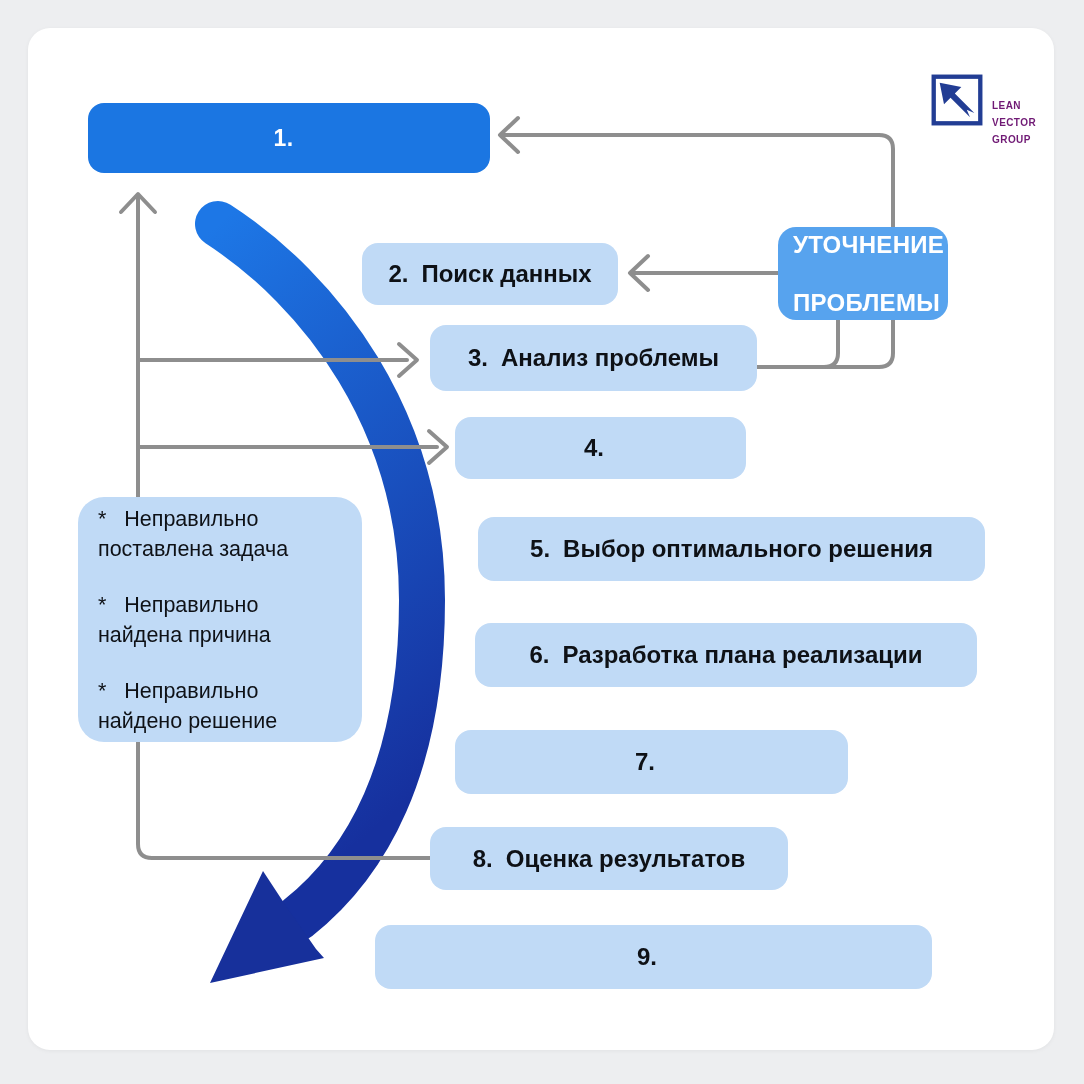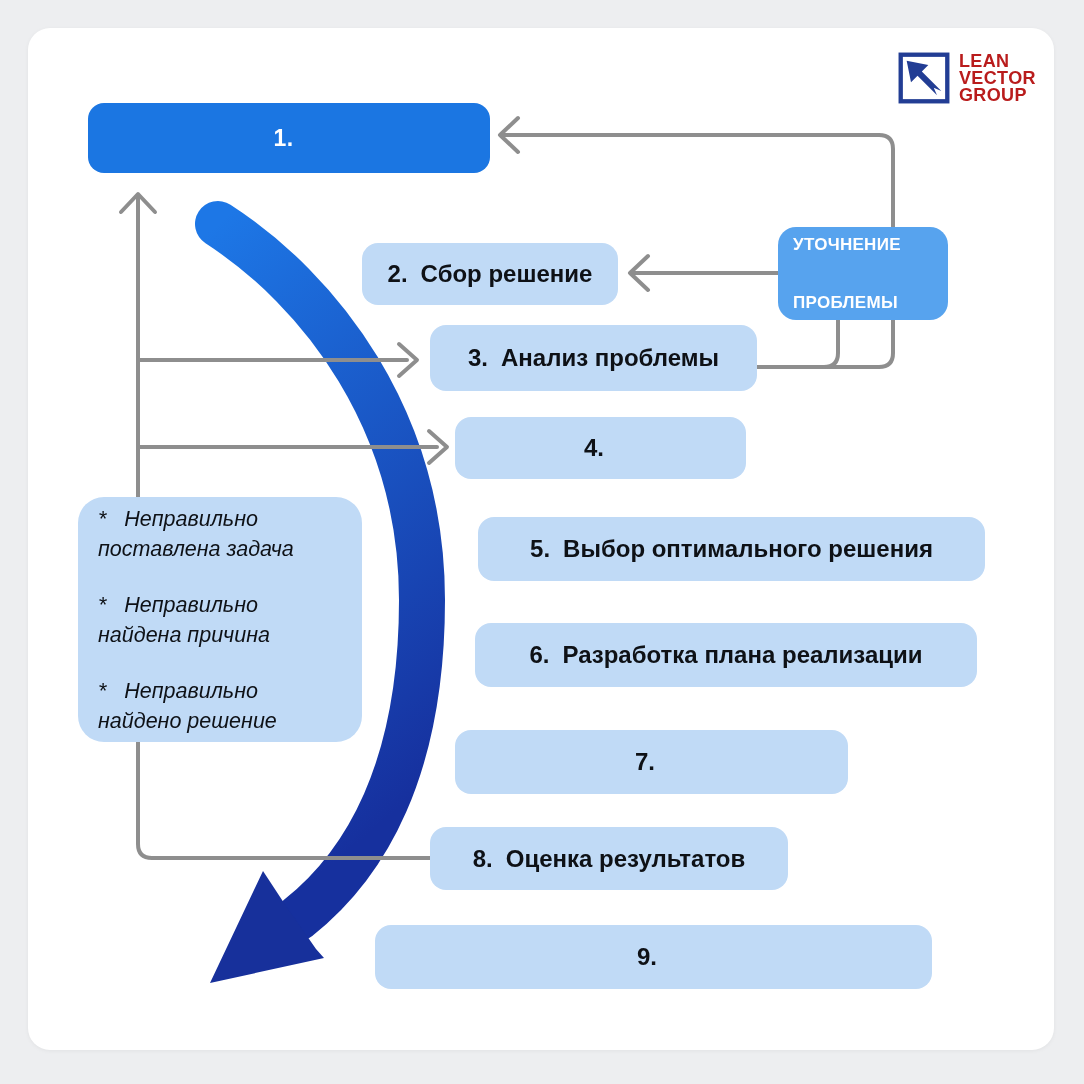--- a/index.html
+++ b/index.html
@@ -39,39 +39,39 @@
   .s6{left:475px;top:623px;width:502px;height:64px;}
   .s7{left:455px;top:730px;width:393px;height:64px;}
   .s8{left:430px;top:827px;width:358px;height:63px;}
   .s9{left:375px;top:925px;width:557px;height:64px;}
 
   .clarify{
     left:778px;top:227px;width:170px;height:93px;
     background:#57a3ee;border-radius:18px;
     flex-direction:column;justify-content:center;align-items:flex-start;
     padding-left:15px;
-    color:#ffffff;font-weight:bold;font-size:17px;line-height:34px;letter-spacing:.3px;gap:24px;
+    color:#ffffff;font-weight:bold;font-size:24px;line-height:34px;letter-spacing:.3px;gap:24px;
   }
 
   .notes{
     left:78px;top:497px;width:284px;height:245px;
     background:#c0daf6;border-radius:26px;
     flex-direction:column;justify-content:center;align-items:flex-start;
     padding:10px 14px 10px 20px;
     color:#0e1116;font-size:21.5px;line-height:30px;font-weight:400;
   }
-  .notes p{margin:0 0 26px 0;white-space:pre-wrap;font-style:italic;}
+  .notes p{margin:0 0 26px 0;white-space:pre-wrap;}
   .notes p:last-child{margin-bottom:0;}
 
   .logo{
     position:absolute;right:48px;top:52px;z-index:2;
     display:flex;align-items:center;gap:9px;
   }
   .logo-text{
-    color:#b91c1c;font-weight:bold;font-size:18px;line-height:17px;letter-spacing:.4px;
+    color:#701a75;font-weight:bold;font-size:10px;line-height:17px;letter-spacing:.4px;margin-top:45px;
   }
 </style>
 </head>
 <body>
 
 <div class="card"></div>
 
 <svg class="layer" viewBox="0 0 1084 1084" aria-hidden="true">
   <defs>
     <linearGradient id="bigArrowGrad" x1="0" y1="0" x2="0.25" y2="1">
@@ -105,21 +105,21 @@
     <path d="M648 256 L630 273 L648 290"></path>
   </g>
 </svg>
 
 <div class="node main-step">
   <span class="num">1.</span>
 </div>
 
 <div class="node step s2">
   <span class="num">2.</span>
-  <span>Сбор решение</span>
+  <span>Поиск данных</span>
 </div>
 <div class="node step s3">
   <span class="num">3.</span>
   <span>Анализ проблемы</span>
 </div>
 <div class="node step s4">
   <span class="num">4.</span>
 </div>
 <div class="node step s5">
   <span class="num">5.</span>

